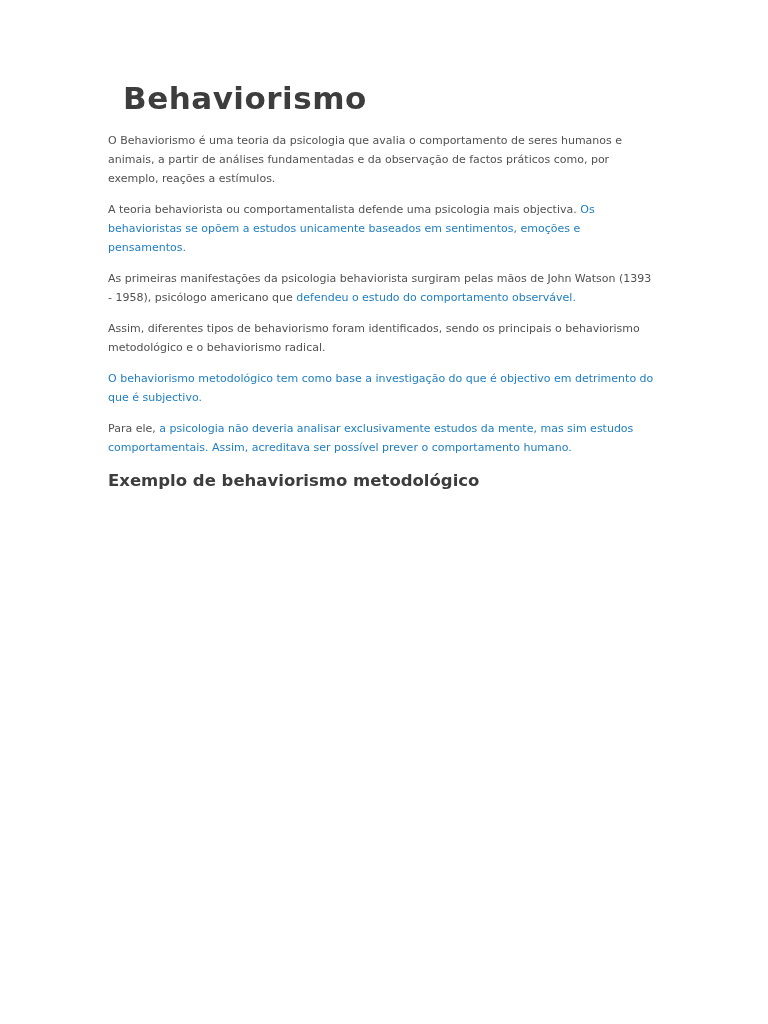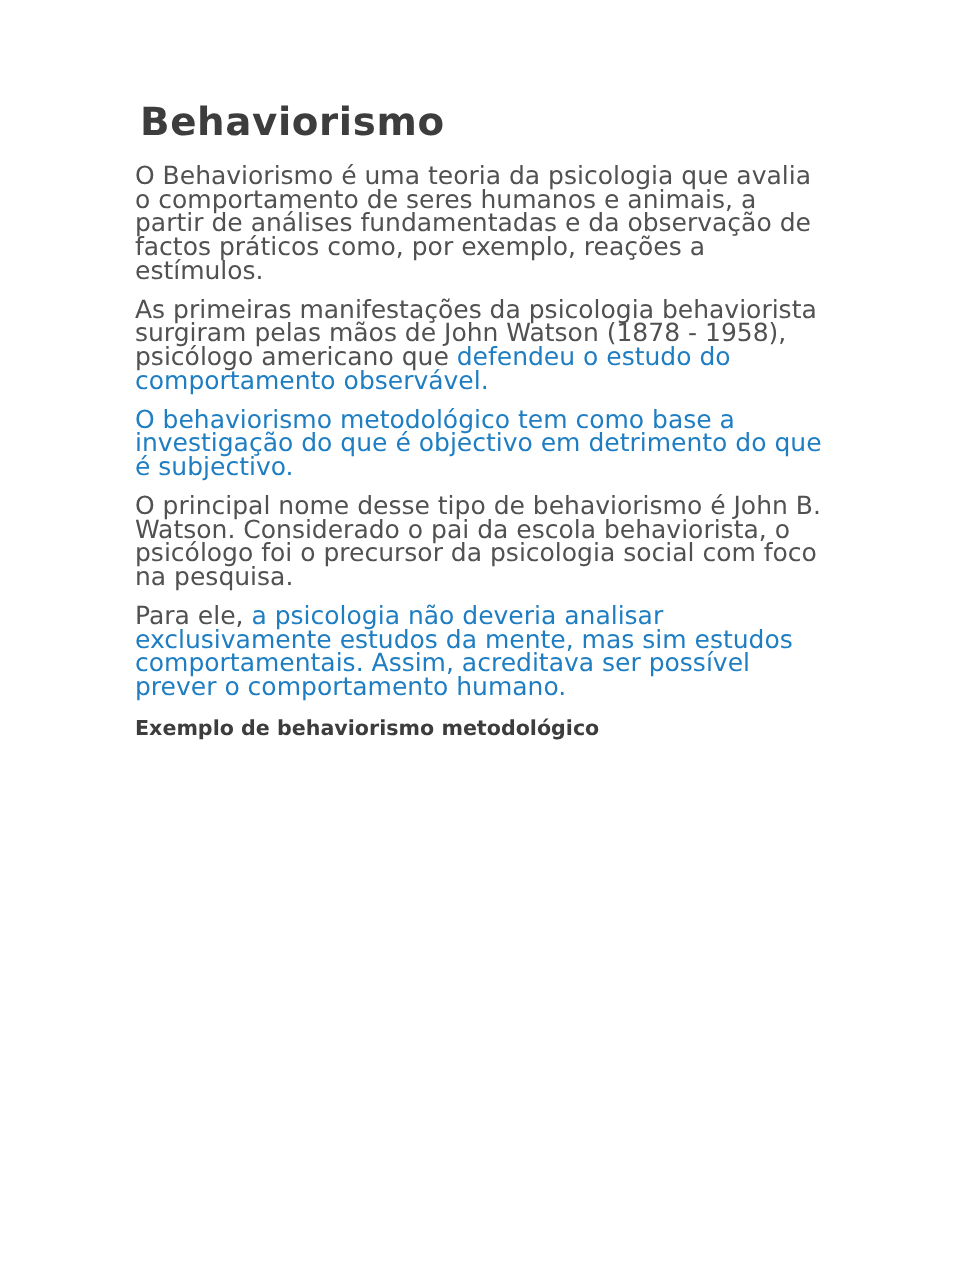--- a/index.html
+++ b/index.html
@@ -26,30 +26,30 @@
     inset: 0;
     background: var(--page-bg);
   }
   .content {
     position: absolute;
     left: 108px;
     top: 80px;
     width: 550px;
   }
   h1.doc-title {
-    margin: 0 0 15px 4px;
+    margin: 0 0 15px 15px;
     font-size: 31px;
     line-height: 36px;
     font-weight: 700;
     letter-spacing: 0.5px;
     color: var(--heading-text);
   }
   p.body-para {
     margin: 0 0 12px 0;
-    font-size: 20px;
+    font-size: 11px;
     line-height: 19px;
     color: var(--body-text);
   }
   .link {
     color: var(--link-text);
     text-decoration: none;
     cursor: pointer;
   }
   h2.section-heading {
     margin: 10px 0 15px 0;
@@ -66,29 +66,30 @@
 <body>
 
 <div class="page">
   <div class="content">
 
     <h1 class="doc-title">Behaviorismo</h1>
 
     <p class="body-para">O Behaviorismo é uma teoria da psicologia que avalia o comportamento de seres humanos e animais, a partir de análises fundamentadas e da observação de factos práticos como, por exemplo, reações a estímulos.</p>
 
 
+    <p class="body-para"><span>A teoria behaviorista ou comportamentalista defende uma psicologia mais objectiva. </span><span class="link">Os behavioristas se opõem a estudos unicamente baseados em sentimentos, emoções e pensamentos.</span></p>
 
-    <p class="body-para"><span>As primeiras manifestações da psicologia behaviorista surgiram pelas mãos de John Watson (1878 - 1958), psicólogo americano que </span><span class="link">defendeu o estudo do comportamento observável.</span></p>
+    <p class="body-para"><span>As primeiras manifestações da psicologia behaviorista surgiram pelas mãos de John Watson (1393 - 1958), psicólogo americano que </span><span class="link">defendeu o estudo do comportamento observável.</span></p>
 
 
+    <p class="body-para">Assim, diferentes tipos de behaviorismo foram identificados, sendo os principais o behaviorismo metodológico e o behaviorismo radical.</p>
 
 
     <p class="body-para"><span class="link">O behaviorismo metodológico tem como base a investigação do que é objectivo em detrimento do que é subjectivo.</span></p>
 
 
-    <p class="body-para">O principal nome desse tipo de behaviorismo é John B. Watson. Considerado o pai da escola behaviorista, o psicólogo foi o precursor da psicologia social com foco na pesquisa.</p>
 
     <p class="body-para"><span>Para ele, </span><span class="link">a psicologia não deveria analisar exclusivamente estudos da mente, mas sim estudos comportamentais. Assim, acreditava ser possível prever o comportamento humano.</span></p>
 
     <h2 class="section-heading last">Exemplo de behaviorismo metodológico</h2>
 
   </div>
 </div>
 
 </body></html>

